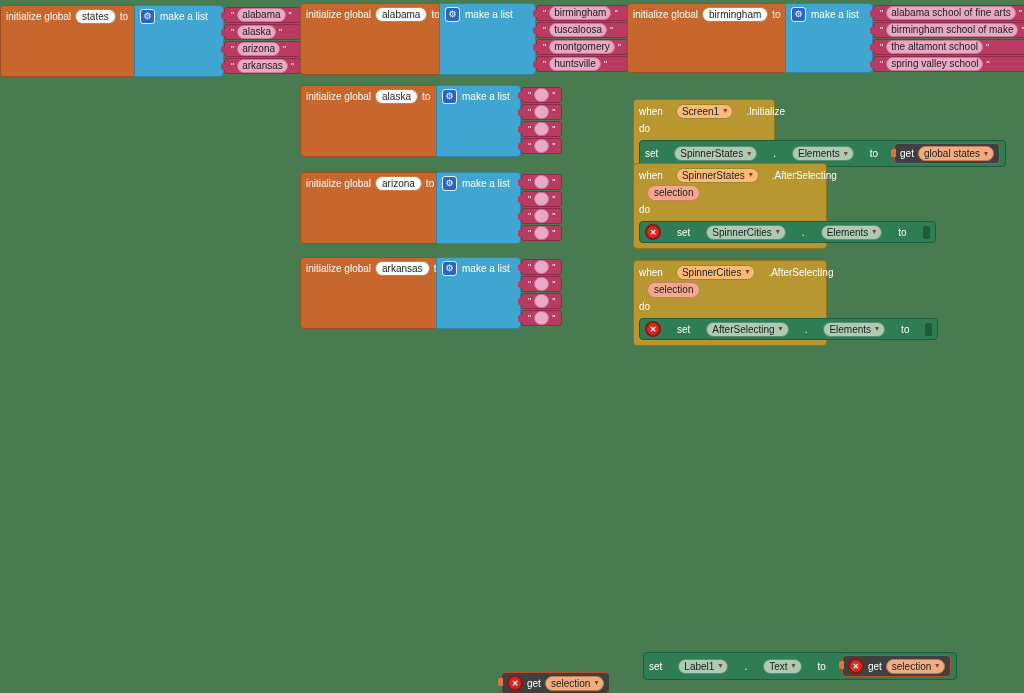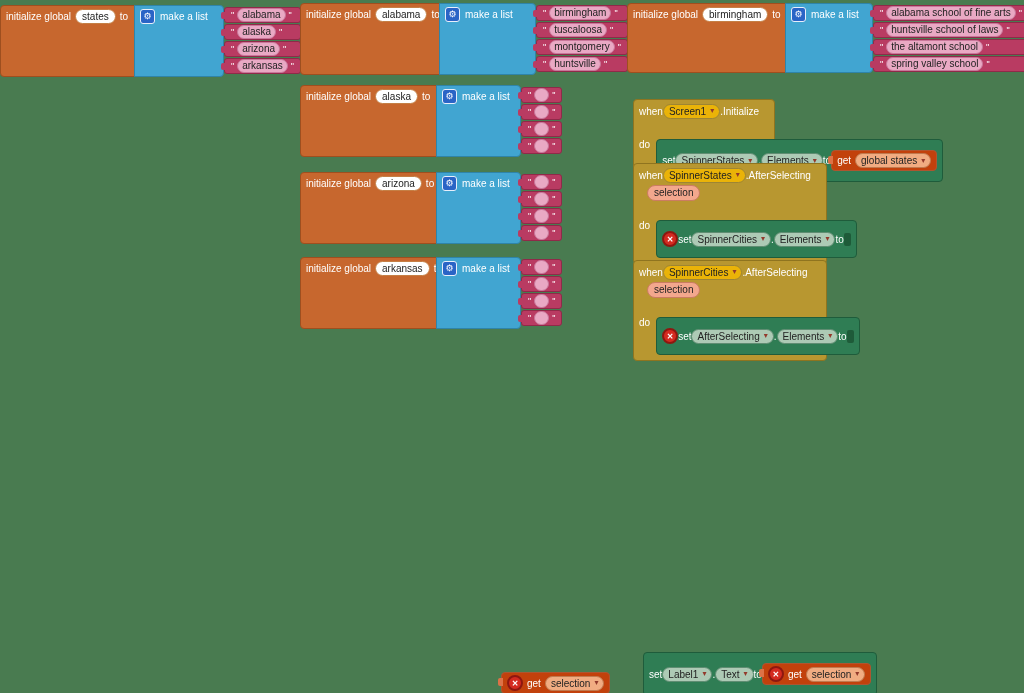--- a/index.html
+++ b/index.html
@@ -18,31 +18,31 @@
   .mutator{flex:0 0 auto;width:13px;height:13px;background:#2A64C6;border:1px solid #E8EFFB;border-radius:3px;
     display:inline-flex;align-items:center;justify-content:center;font-size:9px;line-height:1;color:#fff;}
   .str-col{display:flex;flex-direction:column;gap:1px;margin-top:2px;}
   .strblock{position:relative;background:#B93B62;border:1px solid #8F2A49;border-radius:3px;height:16px;
     display:flex;align-items:center;gap:3px;padding:0 6px;white-space:nowrap;box-sizing:border-box;}
   .strblock::before{content:"";position:absolute;left:-4px;top:4px;width:5px;height:7px;background:#B93B62;border-radius:2px 0 0 2px;}
   .strfield{background:#E9A9C4;border:1px solid #C9779A;border-radius:7px;padding:0 4px;min-width:5px;height:12px;line-height:12px;color:#222;}
   .quote{font-size:9px;}
   
   .event{position:absolute;background:#B89730;border:1px solid #8F741F;border-radius:4px;padding:2px 5px 5px 5px;box-sizing:border-box;}
-  .ev-row{display:flex;align-items:center;gap:0;height:18px;white-space:nowrap;}
+  .ev-row{display:flex;align-items:center;gap:13px;height:18px;white-space:nowrap;}
   .ev-param{margin:1px 0 2px 8px;display:flex;}
   .param-pill{background:#F3A78D;border:1px solid #CB7C61;border-radius:8px;padding:0 6px;color:#222;line-height:14px;}
-  .ev-do{display:flex;align-items:flex-start;gap:6px;margin-top:19px;white-space:nowrap;}
-  .pill-tan{background:#eab308;border:1px solid #9D8534;border-radius:9px;padding:0 5px;color:#222;display:inline-flex;align-items:center;gap:4px;line-height:13px;text-align:right;}
+  .ev-do{display:flex;align-items:flex-start;gap:6px;margin-top:3px;white-space:nowrap;flex-direction:column;}
+  .pill-tan{background:#fdba74;border:1px solid #9D8534;border-radius:9px;padding:0 5px;color:#222;display:inline-flex;align-items:center;gap:4px;line-height:13px;text-align:right;}
   .tri{color:#93392B;font-size:8px;line-height:1;}
   
-  .setblock{background:#2F7D54;border:1px solid #1F5C3B;border-radius:4px;display:inline-flex;align-items:center;gap:0;padding:10px 5px;white-space:nowrap;}
+  .setblock{background:#2F7D54;border:1px solid #1F5C3B;border-radius:4px;display:inline-flex;align-items:center;gap:16px;padding:2px 5px;white-space:nowrap;}
   .pill-green{background:#ADCAB5;border:1px solid #5F8D72;border-radius:9px;padding:0 5px;color:#222;display:inline-flex;align-items:center;gap:4px;line-height:13px;}
   .socket{width:7px;height:13px;background:#1E5B39;border-radius:2px;}
-  .getblock{position:relative;background:#c2410c;border:1px solid #AE5530;border-radius:4px;display:inline-flex;align-items:center;gap:4px;padding:2px 5px;white-space:nowrap;}
+  .getblock{position:relative;background:#404040;border:1px solid #AE5530;border-radius:4px;display:inline-flex;align-items:center;gap:4px;padding:2px 5px;white-space:nowrap;}
   .getblock.plug::before{content:"";position:absolute;left:-4px;top:5px;width:5px;height:8px;background:#DD7247;border-radius:2px 0 0 2px;}
   .pill-orange{background:#F1AC82;border:1px solid #C07A4F;border-radius:9px;padding:0 5px;color:#222;display:inline-flex;align-items:center;gap:4px;line-height:13px;text-align:right;}
   .err{flex:0 0 auto;width:12px;height:12px;border-radius:50%;background:#D42A20;border:2px solid #8E1710;color:#fff;
     display:inline-flex;align-items:center;justify-content:center;font-size:8px;font-weight:bold;}
   .abs{position:absolute;}
 </style>
 </head>
 <body>
 
 <div class="canvas">
@@ -144,21 +144,21 @@
       </div>
     </div>
     <div class="str-col">
       <div class="strblock">
         <span class="quote">"</span>
         <span class="strfield">alabama school of fine arts</span>
         <span class="quote">"</span>
       </div>
       <div class="strblock">
         <span class="quote">"</span>
-        <span class="strfield">huntsville school of laws</span>
+        <span class="strfield">birmingham school of make</span>
         <span class="quote">"</span>
       </div>
       <div class="strblock">
         <span class="quote">"</span>
         <span class="strfield">the altamont school</span>
         <span class="quote">"</span>
       </div>
       <div class="strblock">
         <span class="quote">"</span>
         <span class="strfield">spring valley school</span>

